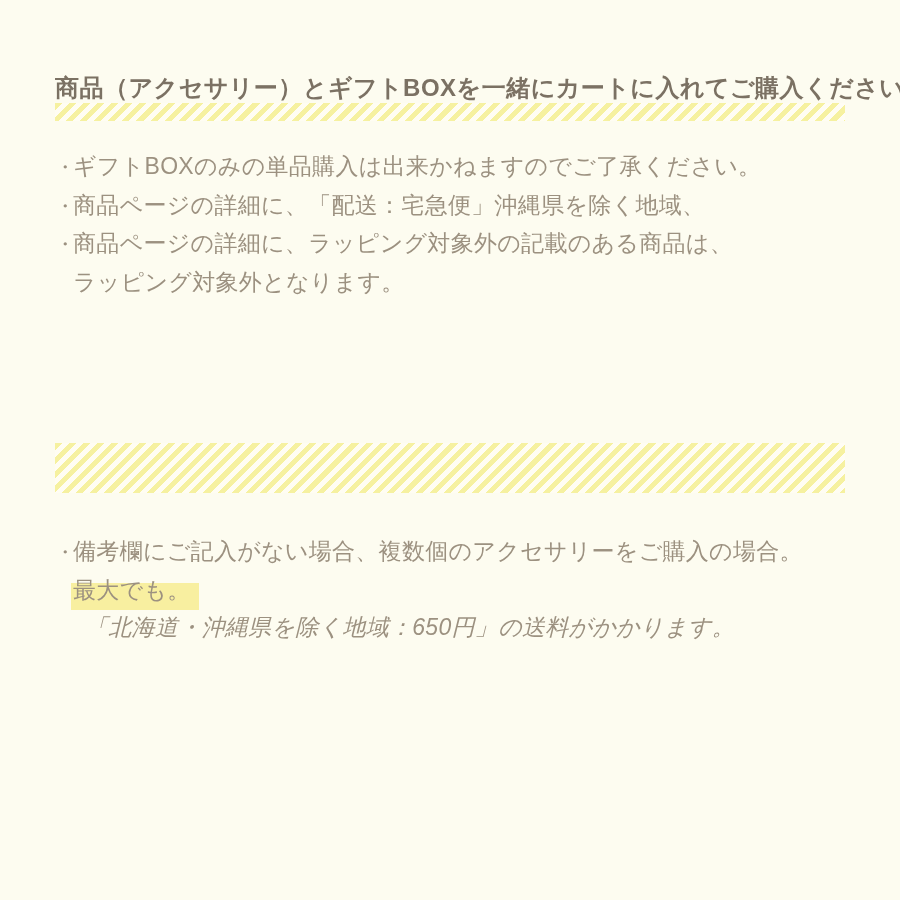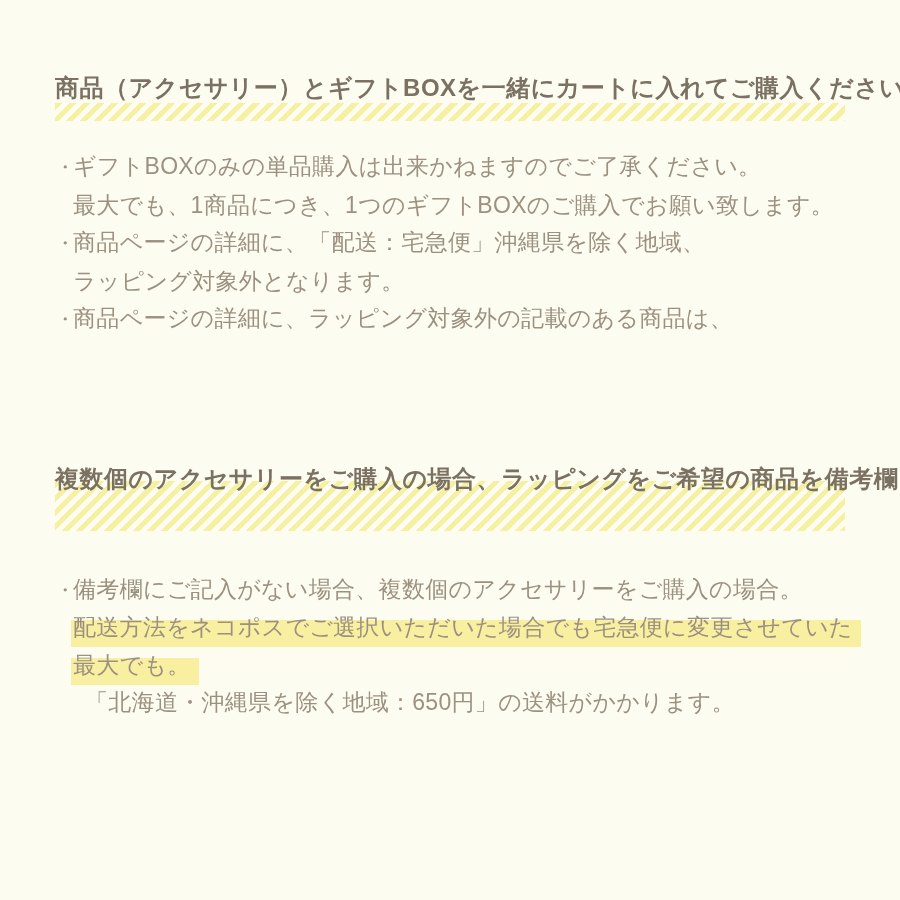--- a/index.html
+++ b/index.html
@@ -71,61 +71,54 @@
   .hl::before {
     content: "";
     position: absolute;
     left: -2px;
     right: -8px;
     top: 6px;
     bottom: -7px;
     background: #f8efa0;
     z-index: -1;
   }
-  .indent { padding-left: 12px; }
+  .indent { padding-left: 12px; font-style: italic; }
 </style>
 </head>
 <body>
 
 <div class="canvas">
 
   <div class="heading h1">
     <div class="stripe"></div>
     <div>商品（アクセサリー）とギフトBOXを一緒にカートに入れてご購入ください。</div>
   </div>
 
   <div class="list list1">
     <div class="bline">
       <span class="bullet">・</span><span class="txt">ギフトBOXのみの単品購入は出来かねますのでご了承ください。</span>
     </div>
     <div class="bline">
-      <span class="bullet"></span><span class="txt">最大でも、1商品につき、1つのギフトBOXのご購入でお願い致します。</span>
-    </div>
-    <div class="bline">
       <span class="bullet">・</span><span class="txt">商品ページの詳細に、「配送：宅急便」沖縄県を除く地域、</span>
     </div>
     <div class="bline">
-      <span class="bullet"></span><span class="txt">ラッピング対象外となります。</span>
+      <span class="bullet">・</span><span class="txt">商品ページの詳細に、ラッピング対象外の記載のある商品は、</span>
     </div>
     <div class="bline">
-      <span class="bullet">・</span><span class="txt">商品ページの詳細に、ラッピング対象外の記載のある商品は、</span>
+      <span class="bullet"></span><span class="txt">ラッピング対象外となります。</span>
     </div>
   </div>
 
   <div class="heading h2">
     <div class="stripe"></div>
-    <div>複数個のアクセサリーをご購入の場合、ラッピングをご希望の商品を備考欄</div>
   </div>
 
   <div class="list list2">
     <div class="bline">
       <span class="bullet">・</span><span class="txt">備考欄にご記入がない場合、複数個のアクセサリーをご購入の場合。</span>
-    </div>
-    <div class="bline">
-      <span class="bullet"></span><span class="txt hl">配送方法をネコポスでご選択いただいた場合でも宅急便に変更させていた</span>
     </div>
     <div class="bline">
       <span class="bullet"></span><span class="txt hl">最大でも。</span>
     </div>
     <div class="bline">
       <span class="bullet"></span><span class="txt indent">「北海道・沖縄県を除く地域：650円」の送料がかかります。</span>
     </div>
   </div>
 
 </div>

